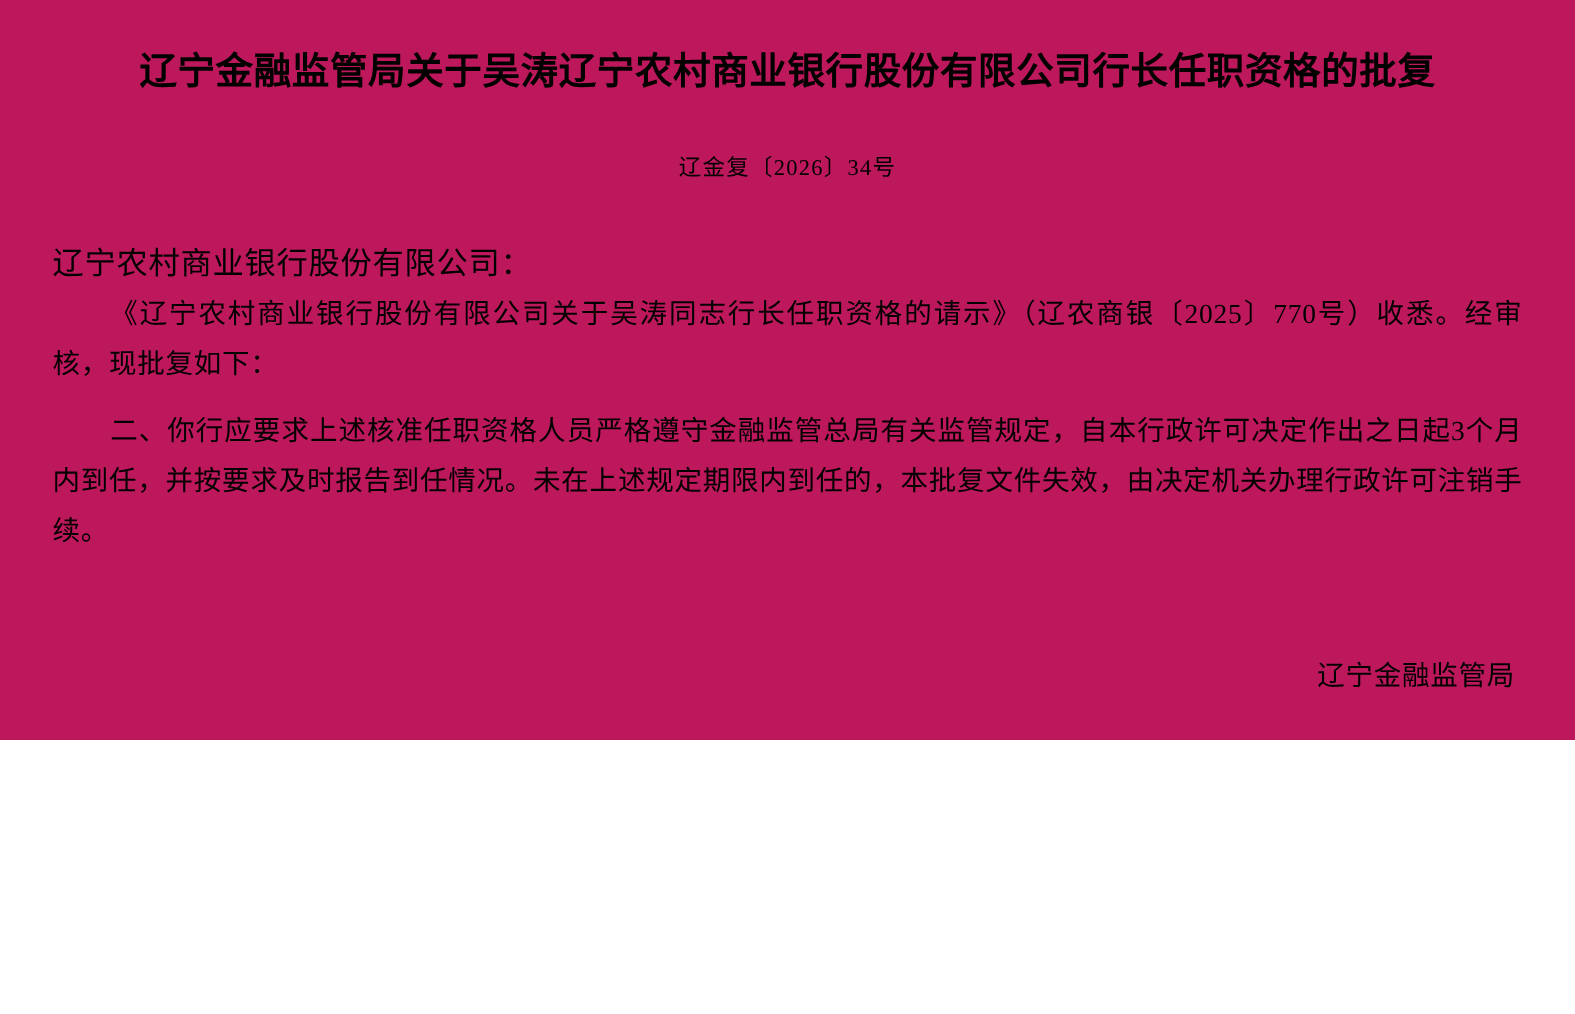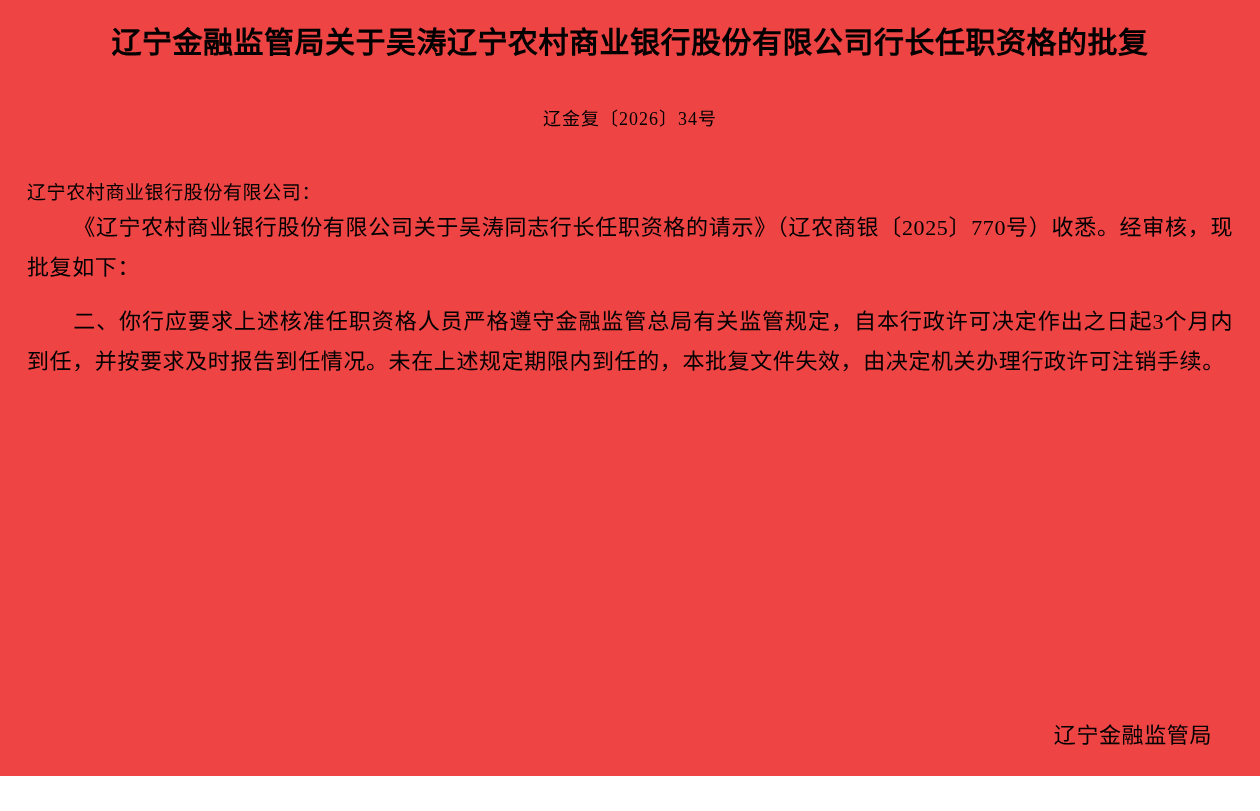--- a/index.html
+++ b/index.html
@@ -10,24 +10,24 @@
   body {
     width: 1260px;
     height: 811px;
     font-family: "Liberation Serif", "DejaVu Serif", serif;
     color: #000000;
     overflow: hidden;
   }
   .page {
     position: relative;
     width: 1260px;
-    height: 776px;
+    height: 592px;
     box-sizing: border-box;
-    padding: 1px;
-    background: #ef4444;
+    padding: 16px;
+    background: #be185d;
   }
   .doc-title {
     text-align: center;
     font-size: 30px;
     font-weight: bold;
     line-height: 1.35;
     letter-spacing: 0.5px;
     padding: 22px 70px 0 70px;
     box-sizing: border-box;
   }
@@ -36,40 +36,40 @@
     font-size: 18px;
     letter-spacing: 1px;
     margin-top: 40px;
   }
   .body-block {
     padding: 0 26px 0 26px;
     box-sizing: border-box;
     margin-top: 52px;
   }
   .salutation {
-    font-size: 19px;
+    font-size: 25px;
     line-height: 1.2;
     letter-spacing: 0.6px;
   }
   p.para {
     font-size: 22px;
     line-height: 1.82;
     letter-spacing: 0.6px;
     margin: 14px 0 0 0;
     text-align: justify;
     text-justify: inter-ideograph;
     text-indent: 2.1em;
   }
   p.para.first {
     margin-top: 4px;
   }
   .signature {
     position: absolute;
     right: 48px;
-    bottom: 21px;
+    bottom: 32px;
     text-align: center;
     font-size: 22px;
     line-height: 1.75;
     letter-spacing: 0.6px;
   }
   .sig-line {
     display: block;
     white-space: nowrap;
   }
   .sig-date {

